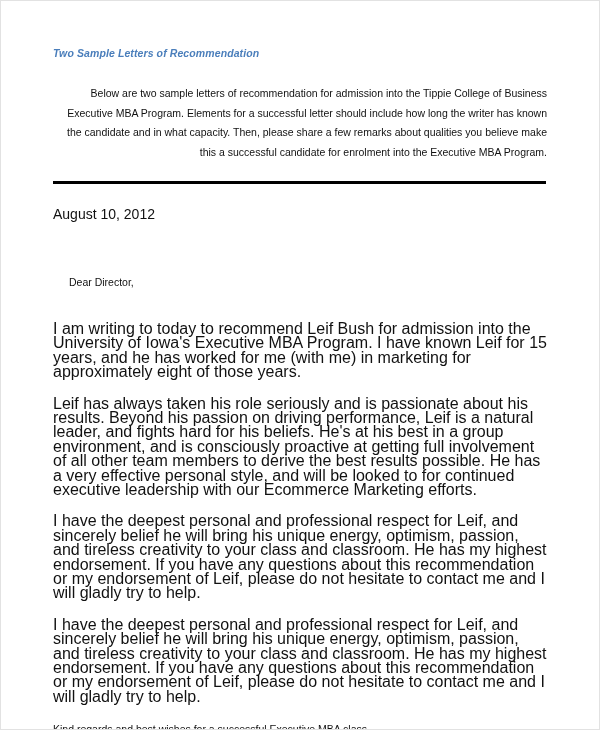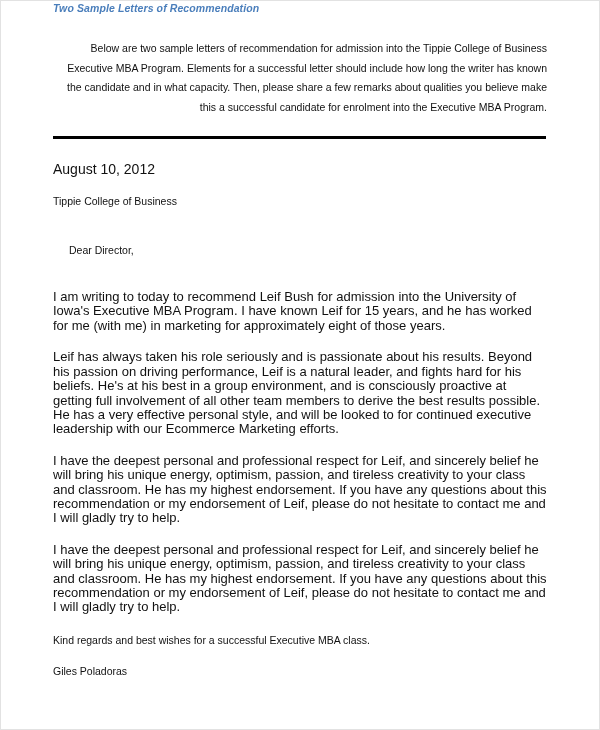--- a/index.html
+++ b/index.html
@@ -24,20 +24,21 @@
     top: 0;
     width: 494px;
   }
   .doc-title {
     font-size: 10.5px;
     font-weight: bold;
     font-style: italic;
     color: #4a7ebb;
     letter-spacing: 0.1px;
     margin: 0;
+    padding-top: 45px;
     line-height: 14px;
   }
   .intro {
     margin: 0;
     padding-top: 24px;
     font-size: 10.5px;
     line-height: 19.6px;
     text-align: right;
     color: #111111;
   }
@@ -70,21 +71,21 @@
   .salutation {
     margin: 16px;
     padding-top: 19px;
     font-size: 10.5px;
     line-height: 14px;
     color: #111111;
   }
   .body-para {
     margin: 0;
     padding-top: 17px;
-    font-size: 13px;
+    font-size: 16px;
     line-height: 14.4px;
     color: #111111;
     text-align: left;
   }
   .closing {
     margin: 0;
     padding-top: 18px;
     font-size: 10.5px;
     line-height: 14.4px;
     color: #111111;
@@ -107,21 +108,20 @@
 
     <p class="intro">Below are two sample letters of recommendation for admission into the Tippie College of Business Executive MBA Program.  Elements for a successful letter should include how long the writer has known the candidate and in what capacity.  Then, please share a few remarks about qualities you believe make this a successful candidate for enrolment into the Executive MBA Program.</p>
 
     <div class="rule"></div>
 
     <div class="letter">
 
       <p class="date-line">August 10, 2012</p>
 
       <div class="address-block">
-        <div>Tippie College of Business</div>
       </div>
 
       <p class="salutation">Dear Director,</p>
 
       <p class="body-para">I am writing to today to recommend Leif Bush for admission into the University of Iowa's Executive MBA Program.  I have known Leif for 15 years, and he has worked for me (with me) in marketing for approximately eight of those years.</p>
 
 
       <p class="body-para">Leif has always taken his role seriously and is passionate about his results. Beyond his passion on driving performance, Leif is a natural leader, and fights hard for his beliefs. He's at his best in a group environment, and is consciously proactive at getting full involvement of all other team members to derive the best results possible. He has a very effective personal style, and will be looked to for continued executive leadership with our Ecommerce Marketing efforts.</p>
 
       <p class="body-para">I have the deepest personal and professional respect for Leif, and sincerely belief he will bring his unique energy, optimism, passion, and tireless creativity to your class and classroom.  He has my highest endorsement.  If you have any questions about this recommendation or my endorsement of Leif, please do not hesitate to contact me and I will gladly try to help.</p>

